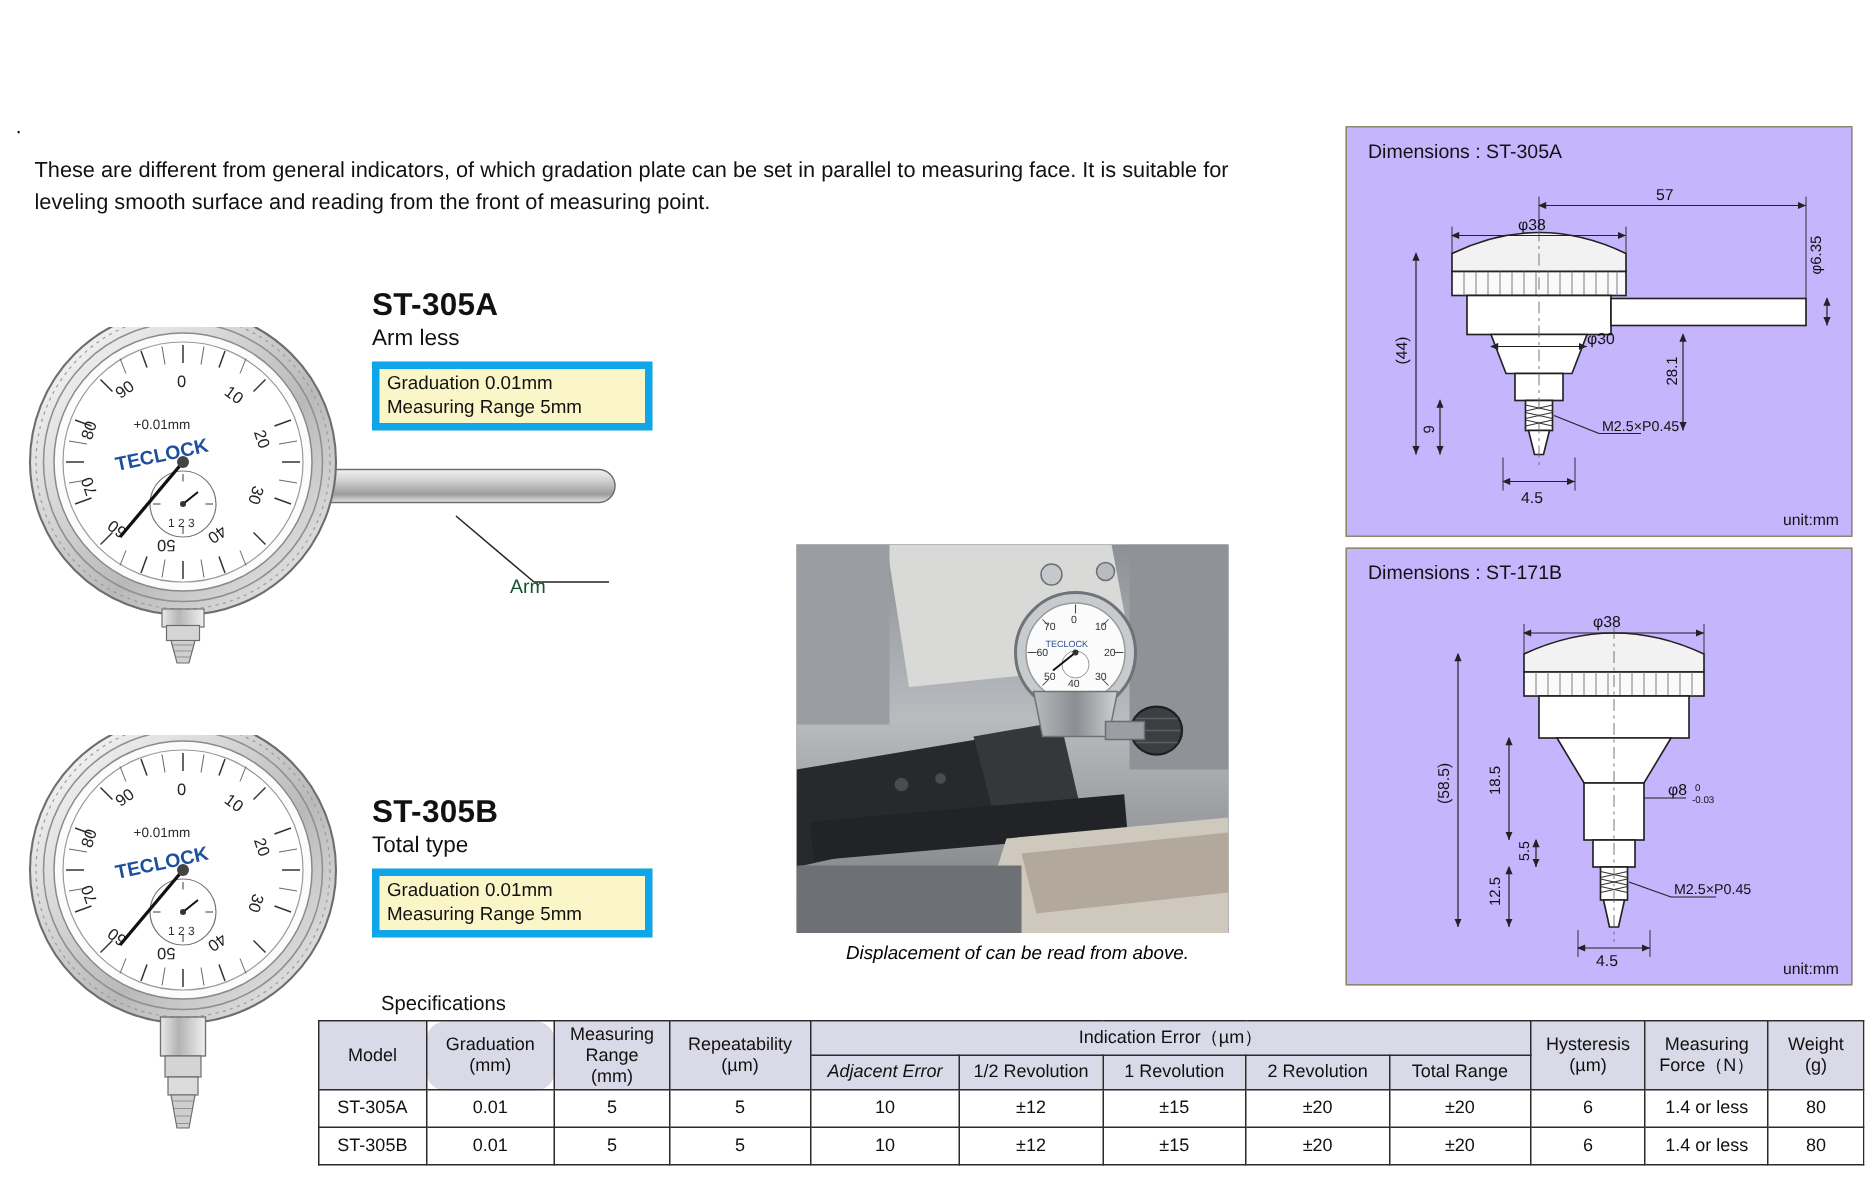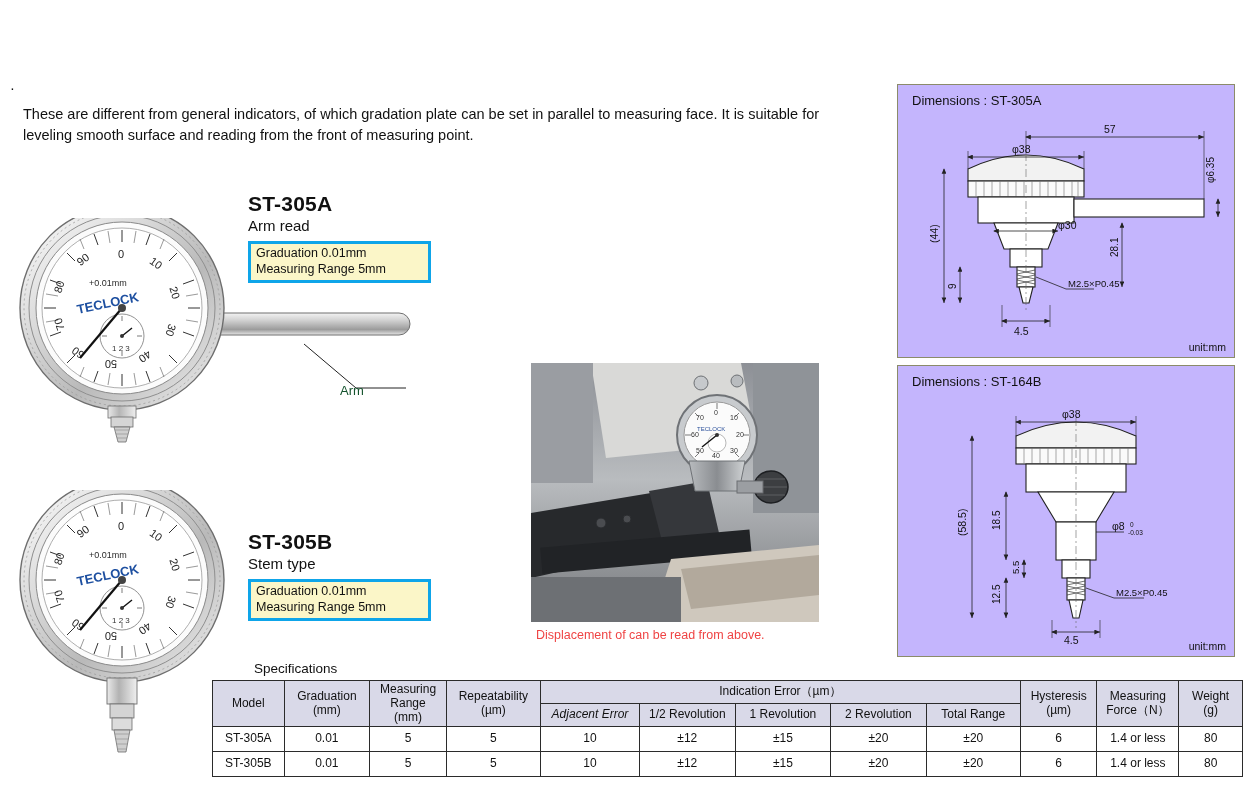--- a/index.html
+++ b/index.html
@@ -74,21 +74,21 @@
     color: #111;
     letter-spacing: 0.2px;
   }
   .model-type {
     font-size: 15px;
     color: #111;
     margin-top: 1px;
   }
   .spec-box {
     margin-top: 7px;
-    border: 3px solid #0ea5e9;
+    border: 5px solid #0ea5e9;
     background: #fbf6c8;
     padding: 2px 5px 3px 5px;
     width: 167px;
     font-size: 12.5px;
     line-height: 1.25;
     color: #111;
   }
 
   
   .gauge {
@@ -108,25 +108,26 @@
     position: absolute;
     left: 531px;
     top: 363px;
     width: 288px;
     height: 259px;
     overflow: hidden;
     background: #6e7278;
   }
   .photo-caption {
     position: absolute;
-    left: 536px;
+    left: 564px;
     top: 628px;
     width: 300px;
     font-size: 12.5px;
-    color: #ef4444;
+    color: #000000;
+    font-style: italic;
   }
 
   
   .dim-panel {
     position: absolute;
     background: #c4b5fd;
     border: 1px solid #8b8b6a;
   }
   .dim-title {
     position: absolute;
@@ -171,21 +172,21 @@
   }
   table.specs thead th {
     background: #d9d9e8;
     font-weight: normal;
   }
   table.specs tbody td {
     height: 20px;
     background: #ffffff;
   }
   .w-model { width: 70px; }
-  .w-grad { width: 82px; }
+  .w-grad { width: 82px; border-radius: 13px; }
   .w-range { width: 72px; }
   .w-rep { width: 90px; }
   .w-adj { width: 100px; font-style: italic; }
   .w-half { width: 94px; }
   .w-one { width: 94px; }
   .w-two { width: 94px; }
   .w-total { width: 96px; }
   .w-hyst { width: 72px; }
   .w-force { width: 78px; }
   .w-weight { width: 60px; }
@@ -196,30 +197,30 @@
 <div class="page">
 
 
   <div class="intro">
     <span class="bullet">·</span>
     <span class="intro-text">These are different from general indicators, of which gradation plate can be set in parallel to measuring face. It is suitable for leveling smooth surface and reading from the front of measuring point.</span>
   </div>
 
   <div class="product-label" style="left:248px; top:192px;">
     <div class="model-name">ST-305A</div>
-    <div class="model-type">Arm read</div>
+    <div class="model-type">Arm less</div>
     <div class="spec-box">
       <div>Graduation 0.01mm</div>
       <div>Measuring Range 5mm</div>
     </div>
   </div>
 
   <div class="product-label" style="left:248px; top:530px;">
     <div class="model-name">ST-305B</div>
-    <div class="model-type">Stem type</div>
+    <div class="model-type">Total type</div>
     <div class="spec-box">
       <div>Graduation 0.01mm</div>
       <div>Measuring Range 5mm</div>
     </div>
   </div>
 
   <div class="gauge" style="left:10px; top:218px;">
     <svg width="440" height="230" viewBox="0 0 440 230">
       <defs>
         <linearGradient id="bezelA" x1="0" y1="0" x2="1" y2="1">
@@ -590,21 +591,21 @@
 
       <line x1="104" y1="214" x2="152" y2="214" stroke="#222" stroke-width="0.8" marker-start="url(#arrAr)" marker-end="url(#arrA)"></line>
       <line x1="104" y1="198" x2="104" y2="220" stroke="#222" stroke-width="0.6"></line>
       <line x1="152" y1="198" x2="152" y2="220" stroke="#222" stroke-width="0.6"></line>
       <text x="116" y="228" fill="#111" font-size="10.5" font-family="Liberation Sans, sans-serif">4.5</text>
     </svg>
     <div class="unit-note">unit:mm</div>
   </div>
 
   <div class="dim-panel" style="left:897px; top:365px; width:336px; height:290px;">
-    <div class="dim-title">Dimensions : ST-164B</div>
+    <div class="dim-title">Dimensions : ST-171B</div>
     <svg style="position:absolute; left:0; top:22px;" width="336" height="258" viewBox="0 0 336 258">
       <defs>
         <marker id="arrB" markerWidth="8" markerHeight="8" refX="7" refY="3" orient="auto">
           <path d="M0,0 L7,3 L0,6 Z" fill="#222"></path>
         </marker>
         <marker id="arrBr" markerWidth="8" markerHeight="8" refX="1" refY="3" orient="auto">
           <path d="M7,0 L0,3 L7,6 Z" fill="#222"></path>
         </marker>
       </defs>
 

